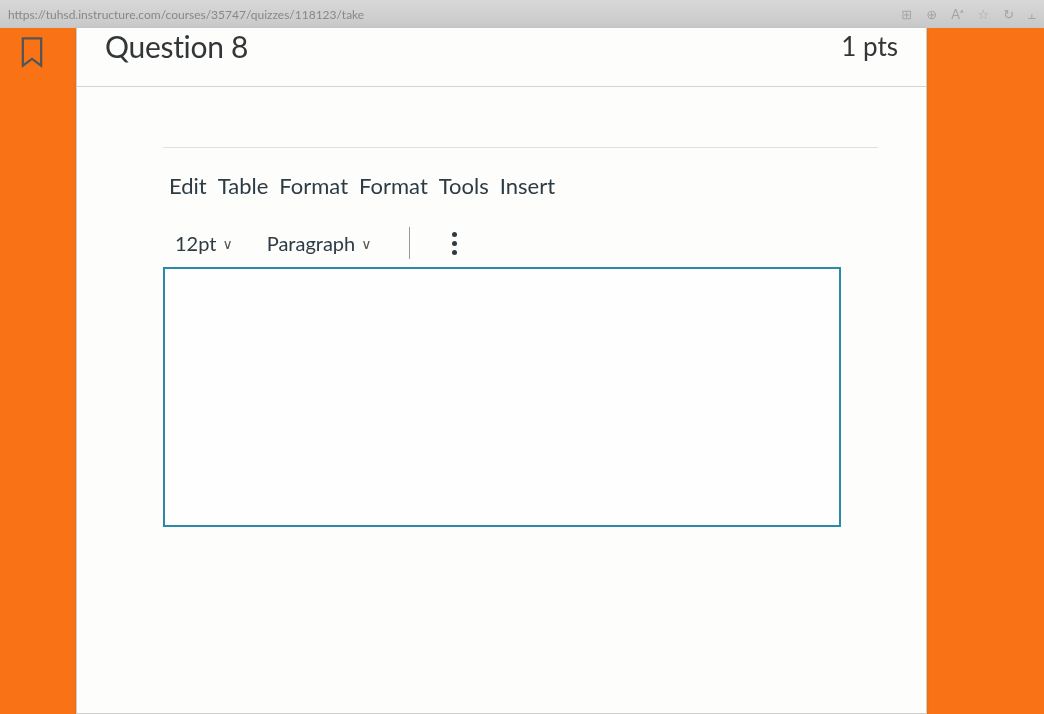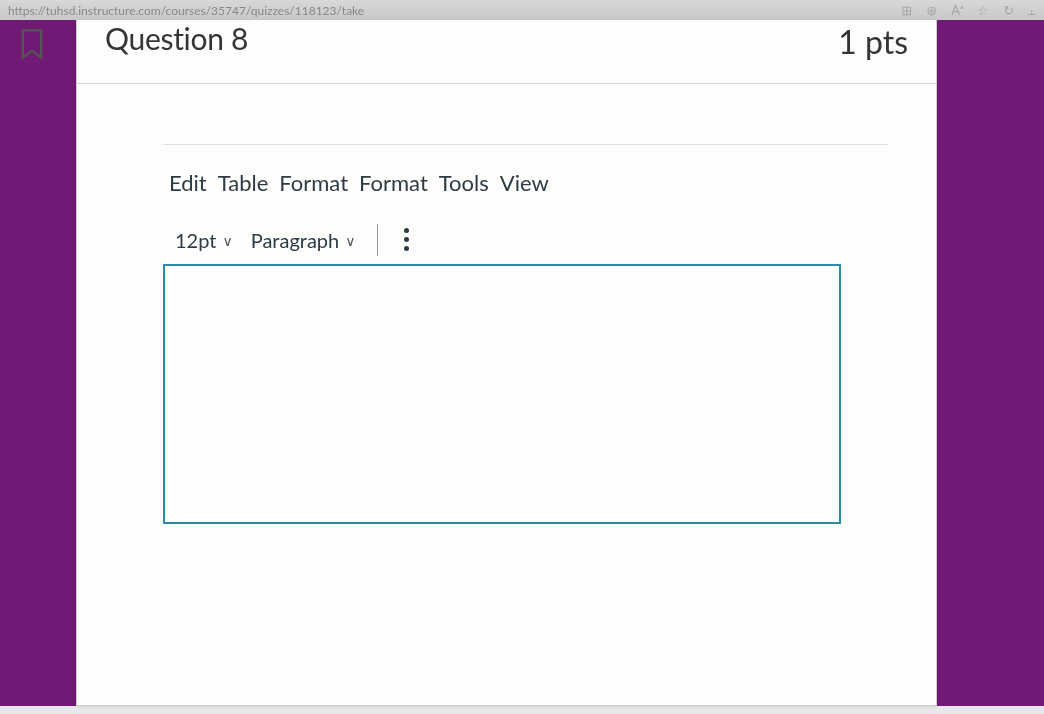--- a/index.html
+++ b/index.html
@@ -11,21 +11,21 @@
     body {
       font-family: "Lato", "Helvetica Neue", Helvetica, Arial, sans-serif;
       background: #e8e8e8;
       width: 1044px;
       height: 714px;
       overflow: hidden;
       position: relative;
     }
     
     .browser-bar {
-      height: 20px;
+      height: 28px;
       background: linear-gradient(to bottom, #d8d8d8, #c8c8c8);
       display: flex;
       align-items: center;
       padding: 0 8px;
       font-size: 12px;
       color: #666;
       justify-content: space-between;
     }
     
     .url-text {
@@ -39,24 +39,24 @@
       align-items: center;
       color: #888;
       font-size: 13px;
     }
     
     .browser-icons span {
       opacity: 0.6;
     }
     
     .page-container {
-      background: #701a75;
+      background: #f97316;
       height: calc(100% - 28px);
       padding-left: 10px;
-      padding-right: 3px;
+      padding-right: 13px;
       position: relative;
     }
     
     .flag-icon {
       position: absolute;
       left: 18px;
       top: 8px;
       width: 28px;
       height: 32px;
     }
@@ -88,21 +88,21 @@
     }
     
     .question-title {
       font-size: 30px;
       font-weight: 400;
       color: #333638;
       letter-spacing: -0.3px;
     }
     
     .question-points {
-      font-size: 32px;
+      font-size: 26px;
       color: #333638;
       font-weight: 400;
       padding-top: 2px;
     }
     
     .question-body {
       padding: 60px 48px 20px 48px;
     }
     
     .question-prompt {
@@ -128,21 +128,22 @@
       margin-bottom: 28px;
       padding-left: 6px;
     }
     
     .editor-menubar .menu-item {
       cursor: pointer;
     }
     
     .editor-toolbar {
       display: flex;
-      gap: 18px;
+      align-items: center;
+      gap: 34px;
       font-size: 20px;
       color: #2d3b45;
       padding-left: 12px;
       margin-bottom: 8px;
     }
     
     .toolbar-item {
       display: flex;
       align-items: center;
       gap: 6px;
@@ -222,21 +223,21 @@
 
 
       <div class="editor-container">
         
         <div class="editor-menubar">
           <span class="menu-item">Edit</span>
           <span class="menu-item">Table</span>
           <span class="menu-item">Format</span>
           <span class="menu-item">Format</span>
           <span class="menu-item">Tools</span>
-          <span class="menu-item">View</span>
+          <span class="menu-item">Insert</span>
         </div>
         
         <div class="editor-toolbar">
           <div class="toolbar-item">
             <span>12pt</span>
             <span class="chevron">∨</span>
           </div>
           <div class="toolbar-item">
             <span>Paragraph</span>
             <span class="chevron">∨</span>

